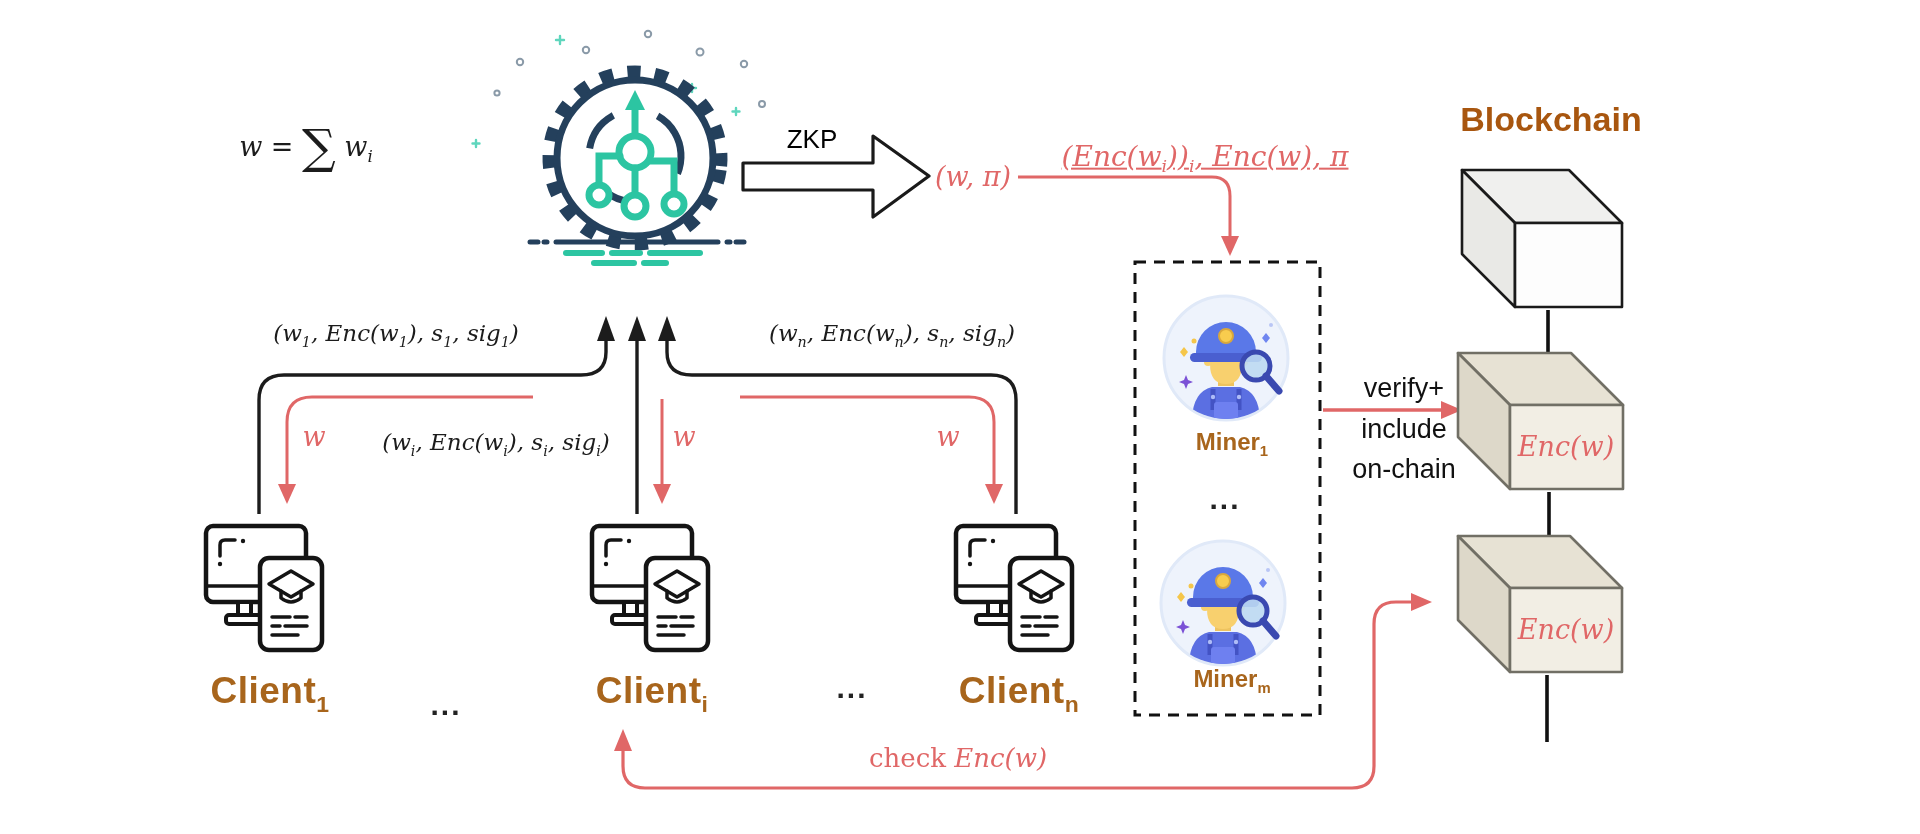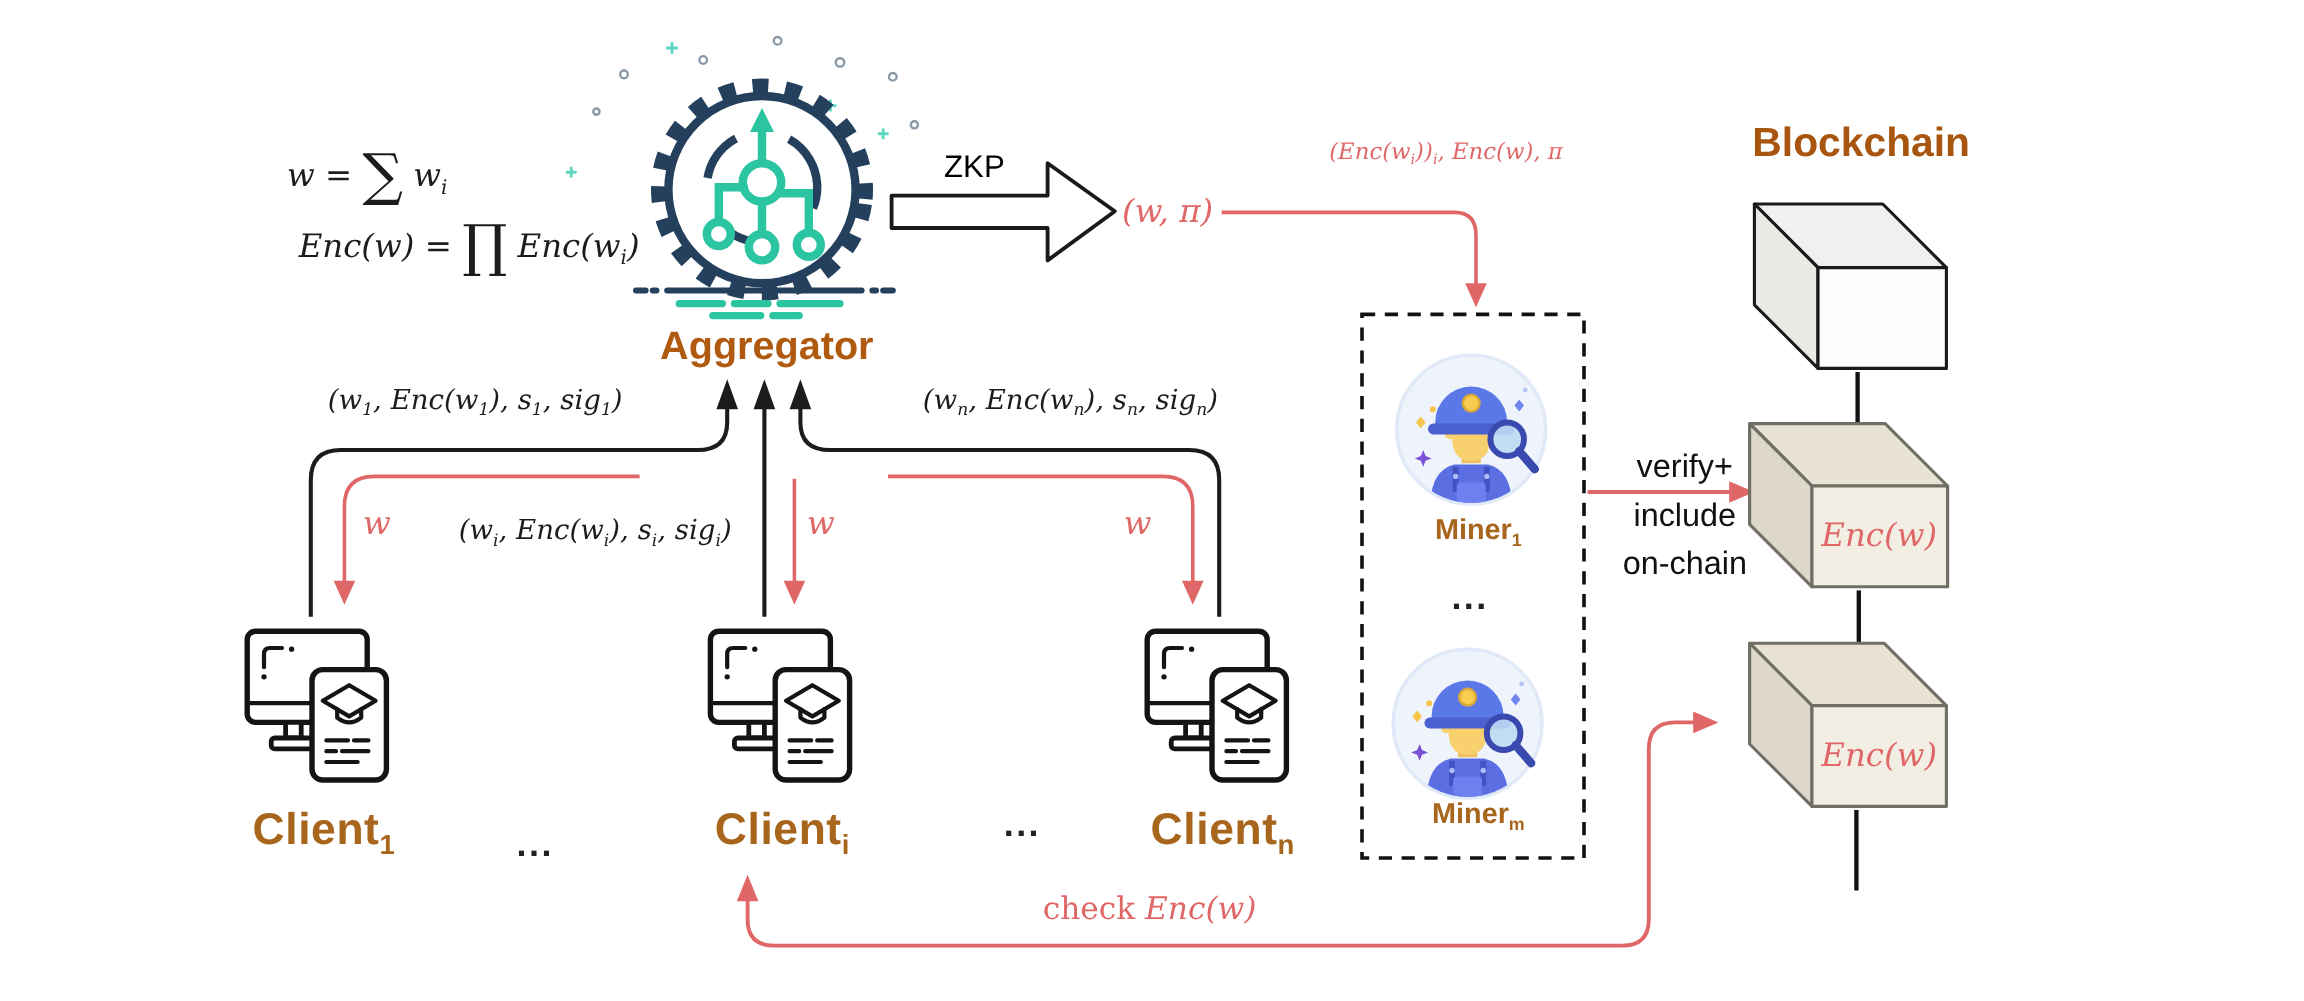--- a/index.html
+++ b/index.html
@@ -190,27 +190,25 @@
     <polygon points="623,729 614,751 632,751" fill="#e06767" stroke="none"></polygon>
     <polygon points="1432,602 1411,593 1411,611" fill="#e06767" stroke="none"></polygon>
   </g>
 
   <use href="#clientIcon" transform="translate(204,524)"></use>
   <use href="#clientIcon" transform="translate(590,524)"></use>
   <use href="#clientIcon" transform="translate(954,524)"></use>
 </svg>
 
 <div class="lbl math f1" style="left:306px;top:147px;"><span>w = </span><span class="s-big">∑</span><span> w</span><span class="s-sub">i</span></div>
-<div class="lbl math f1" style="left:391px;top:206px;"><span>Enc(w) = </span><span class="s-big">∏</span><span> Enc(w</span><span class="s-sub">i</span><span>)</span></div>
 
 <div class="lbl sans f-zkp" style="left:812px;top:139px;">ZKP</div>
 <div class="lbl math red f1" style="left:973px;top:177px;">(w, π)</div>
-<div class="lbl math red" style="left:1205px;top:128px;font-size:19px;"><span>(Enc(w</span><span class="s-sub">i</span><span>))</span><span class="s-sub">i</span><span>, Enc(w), π</span></div>
-
-<div class="lbl sans bold brown f-agg" style="left:639px;top:288px;color:#b05a10;">Aggregator</div>
+<div class="lbl math red" style="left:1205px;top:159px;font-size:28px;text-decoration:underline;"><span>(Enc(w</span><span class="s-sub">i</span><span>))</span><span class="s-sub">i</span><span>, Enc(w), π</span></div>
+
 <div class="lbl sans bold brown f-title" style="left:1551px;top:120px;color:#a8560f;">Blockchain</div>
 
 <div class="lbl math f-tuple" style="left:396px;top:336px;"><span>(w</span><span class="s-sub">1</span><span>, Enc(w</span><span class="s-sub">1</span><span>), s</span><span class="s-sub">1</span><span>, sig</span><span class="s-sub">1</span><span>)</span></div>
 <div class="lbl math f-tuple" style="left:892px;top:336px;"><span>(w</span><span class="s-sub">n</span><span>, Enc(w</span><span class="s-sub">n</span><span>), s</span><span class="s-sub">n</span><span>, sig</span><span class="s-sub">n</span><span>)</span></div>
 <div class="lbl math f-tuple" style="left:496px;top:445px;"><span>(w</span><span class="s-sub">i</span><span>, Enc(w</span><span class="s-sub">i</span><span>), s</span><span class="s-sub">i</span><span>, sig</span><span class="s-sub">i</span><span>)</span></div>
 
 <div class="lbl math red f-w" style="left:314px;top:437px;">w</div>
 <div class="lbl math red f-w" style="left:684px;top:437px;">w</div>
 <div class="lbl math red f-w" style="left:948px;top:437px;">w</div>
 

